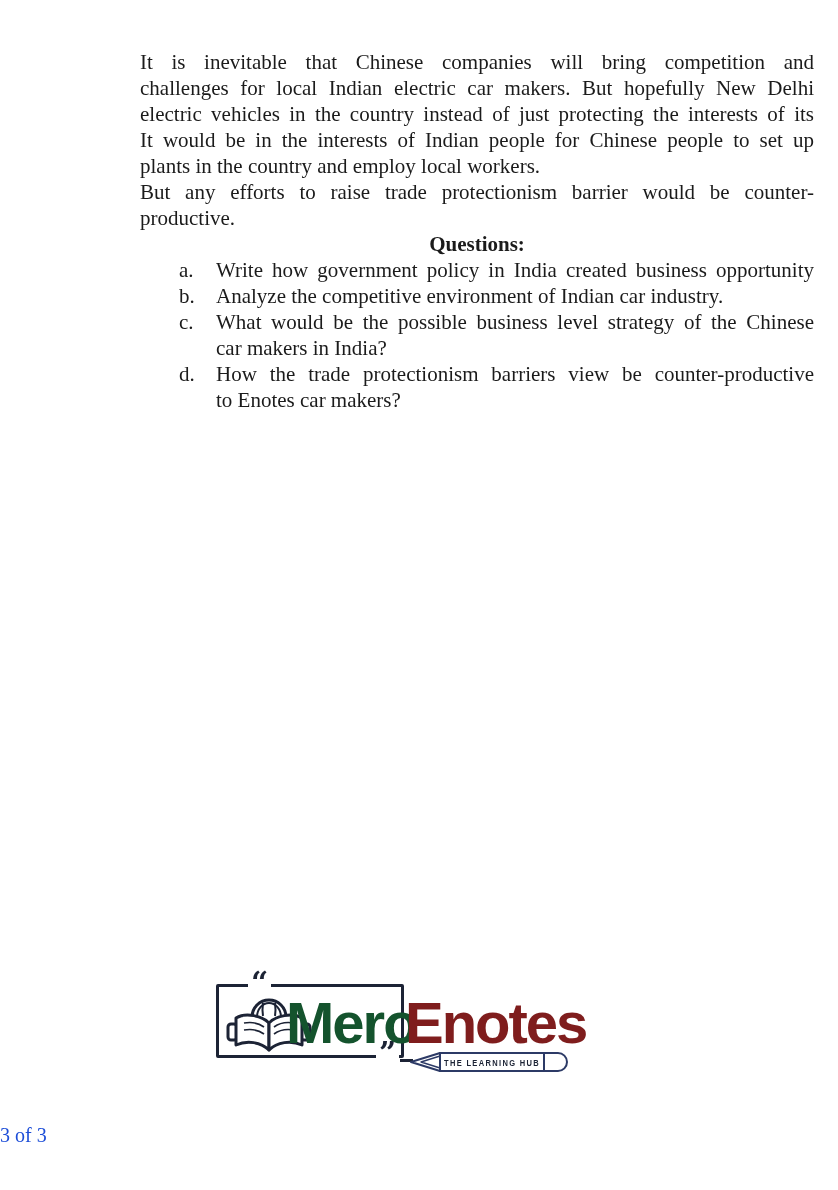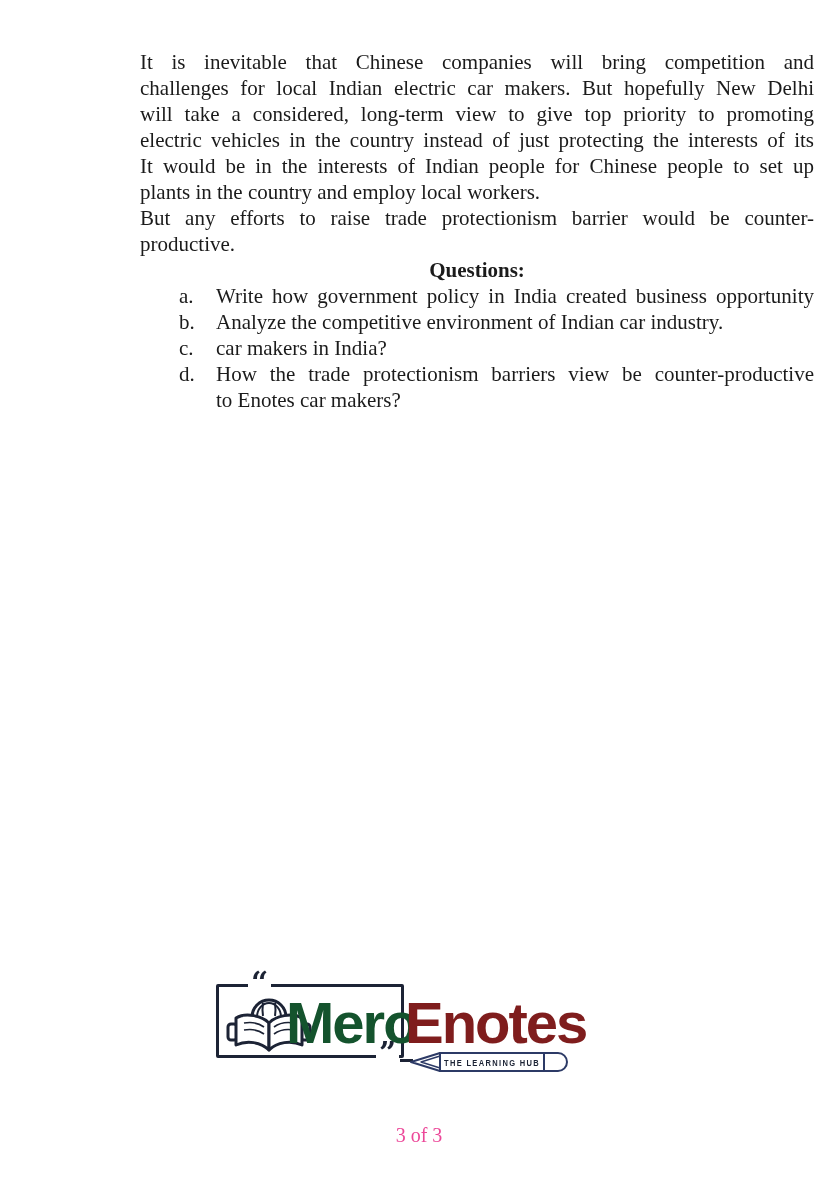--- a/index.html
+++ b/index.html
@@ -88,34 +88,32 @@
   .pencil {
     position: absolute;
     left: 192px; top: 86px;
   }
 
   
   .footer {
     position: absolute;
     left: 0; top: 1124px;
     width: 100%;
-    text-align: center;
     font-size: 20px;
-    color: #ec4899;
+    color: #1d4ed8;
   }
 </style>
 </head>
 <body>
 
 <div class="textblock">
 
   <div>
     <div class="tline">It is inevitable that Chinese companies will bring competition and</div>
     <div class="tline">challenges for local Indian electric car makers. But hopefully New Delhi</div>
-    <div class="tline">will take a considered, long-term view to give top priority to promoting</div>
     <div class="tline">electric vehicles in the country instead of just protecting the interests of its</div>
   </div>
 
   <div>
     <div class="tline">It would be in the interests of Indian people for Chinese people to set up</div>
     <div class="tline last">plants in the country and employ local workers.</div>
   </div>
 
   <div>
     <div class="tline">But any efforts to raise trade protectionism barrier would be counter-</div>
@@ -137,20 +135,21 @@
     <div class="qletter">b.</div>
     <div class="qbody">
       <div class="tline last">Analyze the competitive environment of Indian car industry.</div>
     </div>
   </div>
 
   <div class="qrow">
     <div class="qspacer"></div>
     <div class="qletter">c.</div>
     <div class="qbody">
+      <div class="tline">What would be the possible business level strategy of the Chinese</div>
       <div class="tline last">car makers in India?</div>
     </div>
   </div>
 
   <div class="qrow">
     <div class="qspacer"></div>
     <div class="qletter">d.</div>
     <div class="qbody">
       <div class="tline">How the trade protectionism barriers view be counter-productive</div>
       <div class="tline last">to Enotes car makers?</div>

